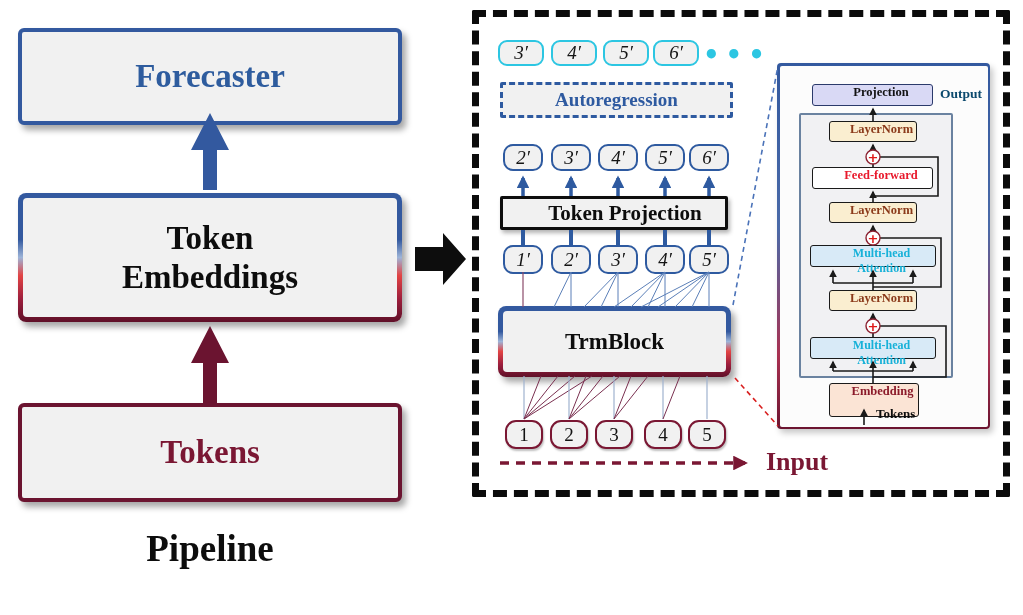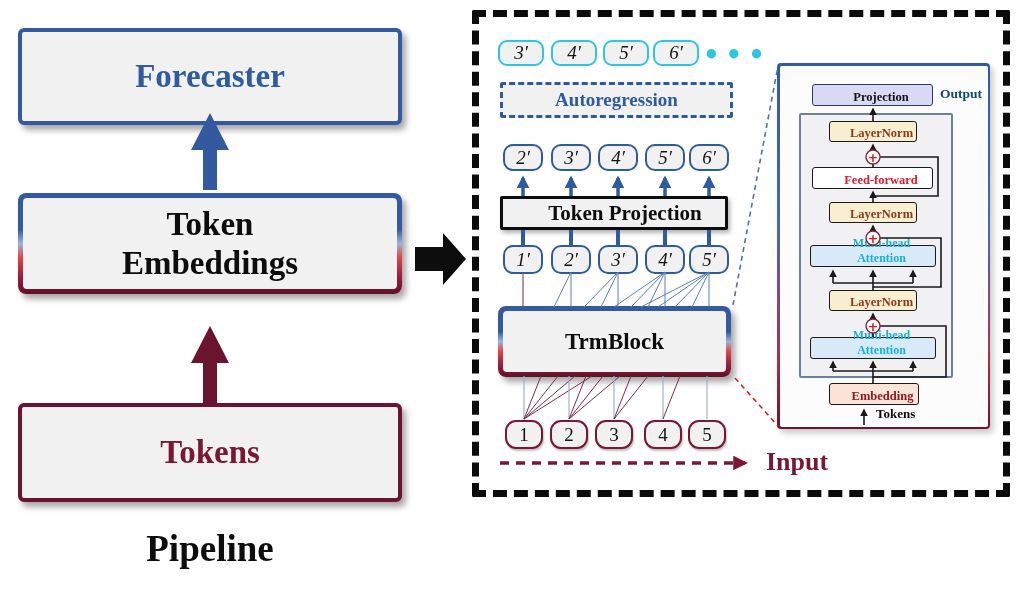--- a/index.html
+++ b/index.html
@@ -28,21 +28,21 @@
     position:absolute; box-sizing:border-box; border-radius:8px; padding:5px;
     background:linear-gradient(180deg,#33599f 0%,#33599f 36%,#9db4d8 50%,#e24444 64%,#9e1f3d 82%,#5f1028 100%);
     box-shadow:4px 5px 6px rgba(0,0,0,0.35);
   }
   .grad-inner{
     width:100%; height:100%; box-sizing:border-box; border-radius:4px;
     background:var(--boxfill); color:#0d0d0d;
     display:flex; align-items:center; justify-content:center; text-align:center;
     font-weight:bold;
   }
-  .te-wrap{ left:18px; top:193px; width:384px; height:101px; }
+  .te-wrap{ left:18px; top:193px; width:384px; height:129px; }
   .te-wrap .grad-inner{ font-size:33px; line-height:1.18; }
   .te-wrap .grad-inner span{ display:block; max-width:250px; }
   .pipeline-caption{
     position:absolute; left:18px; top:527px; width:384px; text-align:center;
     font-weight:bold; font-size:37px; color:#0d0d0d;
   }
   
   .panel{
     position:absolute; box-sizing:border-box; left:472px; top:10px; width:538px; height:487px;
     border:7px dashed #0b0b0b; border-radius:2px; background:transparent;
@@ -88,32 +88,32 @@
     background:linear-gradient(180deg,#33599f 0%,#4a6aa8 45%,#a83050 80%,#6b1430 100%);
     box-shadow:3px 4px 6px rgba(0,0,0,0.22);
   }
   .detail-bg{ width:100%; height:100%; background:#fcfcfc; border-radius:2px; }
   .detail-inner{
     position:absolute; box-sizing:border-box; left:799px; top:113px; width:154px; height:265px;
     border:2px solid #6a82a0; background:#f1f1f3; border-radius:2px;
   }
   .dl{
     position:absolute; box-sizing:border-box;
-    display:flex; align-items:flex-end; justify-content:center; text-align:center;
+    display:flex; align-items:flex-start; justify-content:center; text-align:center;
     border:1.5px solid #1a1a1a; border-radius:3px;
     font-weight:bold; font-size:12.5px; background:#ffffff;padding-left:17px;
   }
   .dl-projection{ left:812px; top:84px;  width:121px; height:22px; background:var(--lavender); border-color:#2b3a6b; color:#111; }
   .dl-layernorm1{ left:829px; top:290px; width:88px;  height:21px; background:var(--cream); color:var(--brown); }
   .dl-layernorm2{ left:829px; top:202px; width:88px;  height:21px; background:var(--cream); color:var(--brown); }
   .dl-layernorm3{ left:829px; top:121px; width:88px;  height:21px; background:var(--cream); color:var(--brown); }
   .dl-ff{        left:812px; top:167px; width:121px; height:22px; background:#ffffff; color:var(--red); }
   .dl-mha1{      left:810px; top:337px; width:126px; height:22px; background:var(--ltblue); color:var(--attn); font-size:12px; }
   .dl-mha2{      left:810px; top:245px; width:126px; height:22px; background:var(--ltblue); color:var(--attn); font-size:12px; }
-  .dl-embedding{ left:829px; top:383px; width:90px;  height:22px; background:var(--peach); color:#8b1a2a; }
+  .dl-embedding{ left:829px; top:383px; width:90px;  height:34px; background:var(--peach); color:#8b1a2a; }
   .lbl-output{ position:absolute; left:940px; top:86px; font-weight:bold; font-size:13.5px; color:#0c4a6e; }
   .lbl-input{  position:absolute; left:876px; top:406px; font-weight:bold; font-size:13px; color:#0d0d0d; }
   
   .overlay{ position:absolute; left:0; top:0; width:1023px; height:615px; pointer-events:none; }
   .arrow-blue-fill{ fill:var(--blue-dk); }
   .arrow-maroon-fill{ fill:var(--maroon-dk); }
   .arrow-black-fill{ fill:#0d0d0d; }
   .proj-arrow{ stroke:var(--blue); stroke-width:3.5; fill:none; }
   .stub{ stroke:var(--blue); stroke-width:4; fill:none; }
   .fan-blue{ stroke:#5b7fb8; stroke-width:1; }

